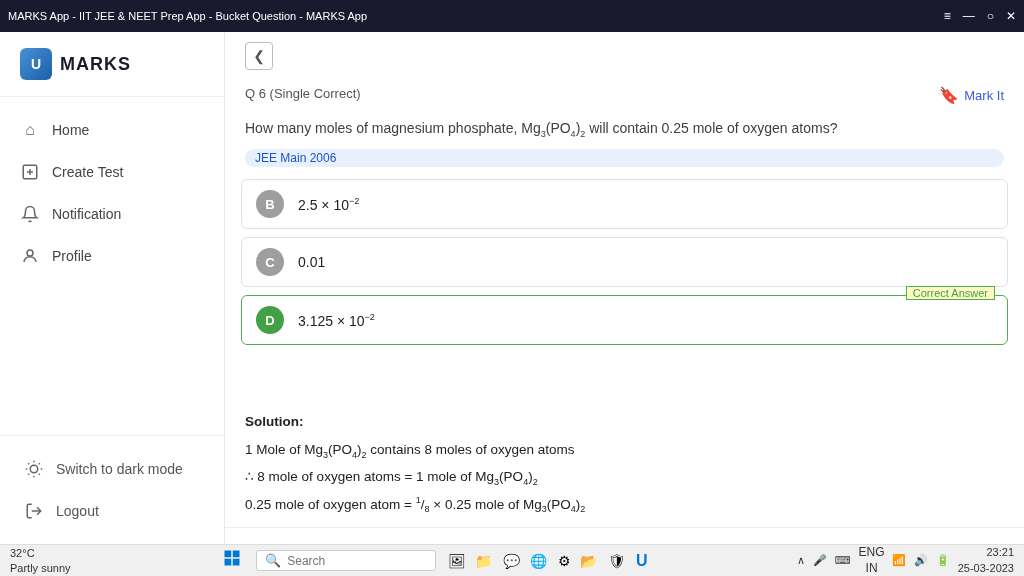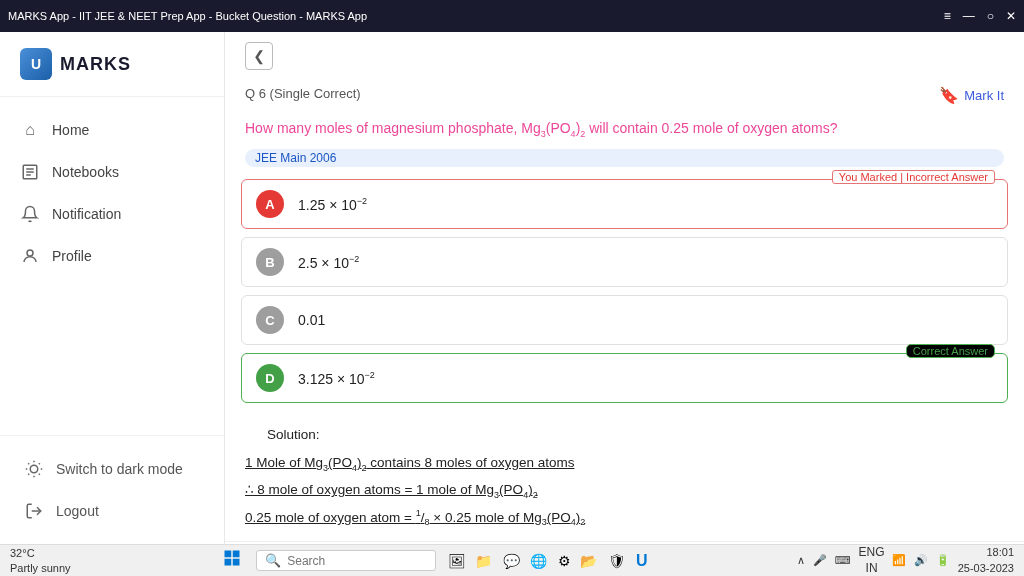--- a/index.html
+++ b/index.html
@@ -81,21 +81,21 @@
     .question-meta { font-size: 13px; color: #555; }
     .mark-it-btn {
       display: flex; align-items: center; gap: 5px;
       color: #3b5bdb; font-size: 13px; cursor: pointer;
       border: none; background: none;
     }
 
     .question-text {
       padding: 4px 20px 8px 20px;
       font-size: 14px;
-      color: #ec4899;
+      color: #404040;
       line-height: 1.6;
     }
 
     .tag {
       margin: 0 20px 12px 20px;
       display: inline-block;
       padding: 2px 10px;
       background: #e8f0fe;
       color: #1a56c4;
       border-radius: 12px;
@@ -149,34 +149,34 @@
       border-radius: 3px;
       padding: 0 6px;
       background: white;
     }
     .label-correct {
       position: absolute;
       top: -10px; right: 12px;
       font-size: 11px;
       color: #43a047;
       border: 1px solid #4caf50;
-      border-radius: 5px;
+      border-radius: 0;
       padding: 0 6px;
-      background: #000000;
+      background: #fef9c3;
     }
 
     
     .solution-area {
       padding: 12px 20px 8px 20px;
       font-size: 13.5px;
       color: #222;
       line-height: 1.8;
     }
-    .solution-title { font-weight: 400; margin-bottom: 4px; margin-left: 22px; }
-    .solution-line { margin-bottom: 2px; text-decoration: underline; }
+    .solution-title { font-weight: 700; margin-bottom: 4px; }
+    .solution-line { margin-bottom: 2px; }
 
     
     .question-nav {
       display: flex;
       align-items: center;
       justify-content: space-between;
       padding: 8px 20px;
       border-top: 1px solid #eee;
       background: white;
     }
@@ -257,27 +257,26 @@
     </div>
 
     <div class="nav-items">
       <div class="nav-item">
         <span class="nav-icon">⌂</span>
         <span>Home</span>
       </div>
       <div class="nav-item">
         <span class="nav-icon">
           <svg width="18" height="18" viewBox="0 0 24 24" fill="none" stroke="#666" stroke-width="2">
-              <rect x="3" y="3" width="18" height="18" rx="1"></rect>
-              <line x1="7" y1="8" x2="17" y2="8"></line>
-              <line x1="7" y1="12" x2="17" y2="12"></line>
-              <line x1="7" y1="16" x2="13" y2="16"></line>
+              <rect x="3" y="3" width="18" height="18" rx="2"></rect>
+              <line x1="8" y1="12" x2="16" y2="12"></line>
+              <line x1="12" y1="8" x2="12" y2="16"></line>
             </svg>
         </span>
-        <span>Notebooks</span>
+        <span>Create Test</span>
       </div>
       <div class="nav-item">
         <span class="nav-icon">
           <svg width="18" height="18" viewBox="0 0 24 24" fill="none" stroke="#666" stroke-width="2">
               <path d="M18 8A6 6 0 0 0 6 8c0 7-3 9-3 9h18s-3-2-3-9"></path>
               <path d="M13.73 21a2 2 0 0 1-3.46 0"></path>
             </svg>
         </span>
         <span>Notification</span>
       </div>
@@ -337,25 +336,20 @@
     </div>
 
     <div class="question-text">
       How many moles of magnesium phosphate, Mg<sub>3</sub>(PO<sub>4</sub>)<sub>2</sub> will contain 0.25 mole of oxygen atoms?
     </div>
 
     <span class="tag">JEE Main 2006</span>
 
     <div class="options-area">
 
-      <div class="option-row incorrect">
-        <span class="label-incorrect">You Marked | Incorrect Answer</span>
-        <div class="option-badge badge-red">A</div>
-        <span class="option-text">1.25 × 10<sup>−2</sup></span>
-      </div>
 
       <div class="option-row">
         <div class="option-badge badge-gray">B</div>
         <span class="option-text">2.5 × 10<sup>−2</sup></span>
       </div>
 
       <div class="option-row">
         <div class="option-badge badge-gray">C</div>
         <span class="option-text">0.01</span>
       </div>
@@ -425,17 +419,17 @@
     <span>🎤</span>
     <span>⌨</span>
     <div style="font-size:12px; line-height:1.3; text-align:center;">
       <div>ENG</div>
         <div>IN</div>
     </div>
     <span>📶</span>
     <span>🔊</span>
     <span>🔋</span>
     <div class="time-block">
-      <div>18:01</div>
+      <div>23:21</div>
       <div>25-03-2023</div>
     </div>
   </div>
 </div>
 
 </body></html>

